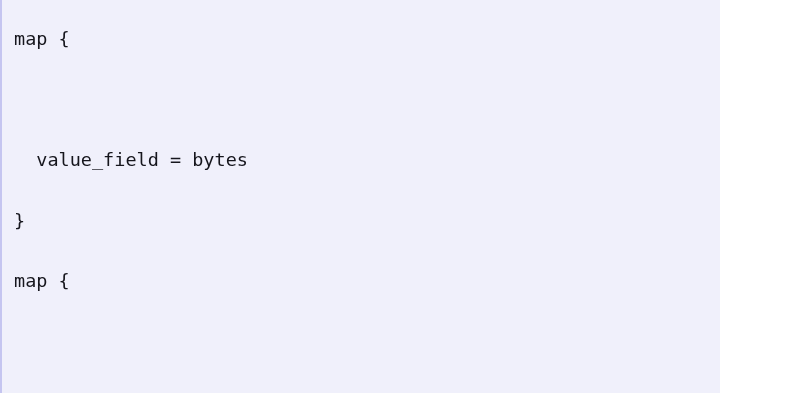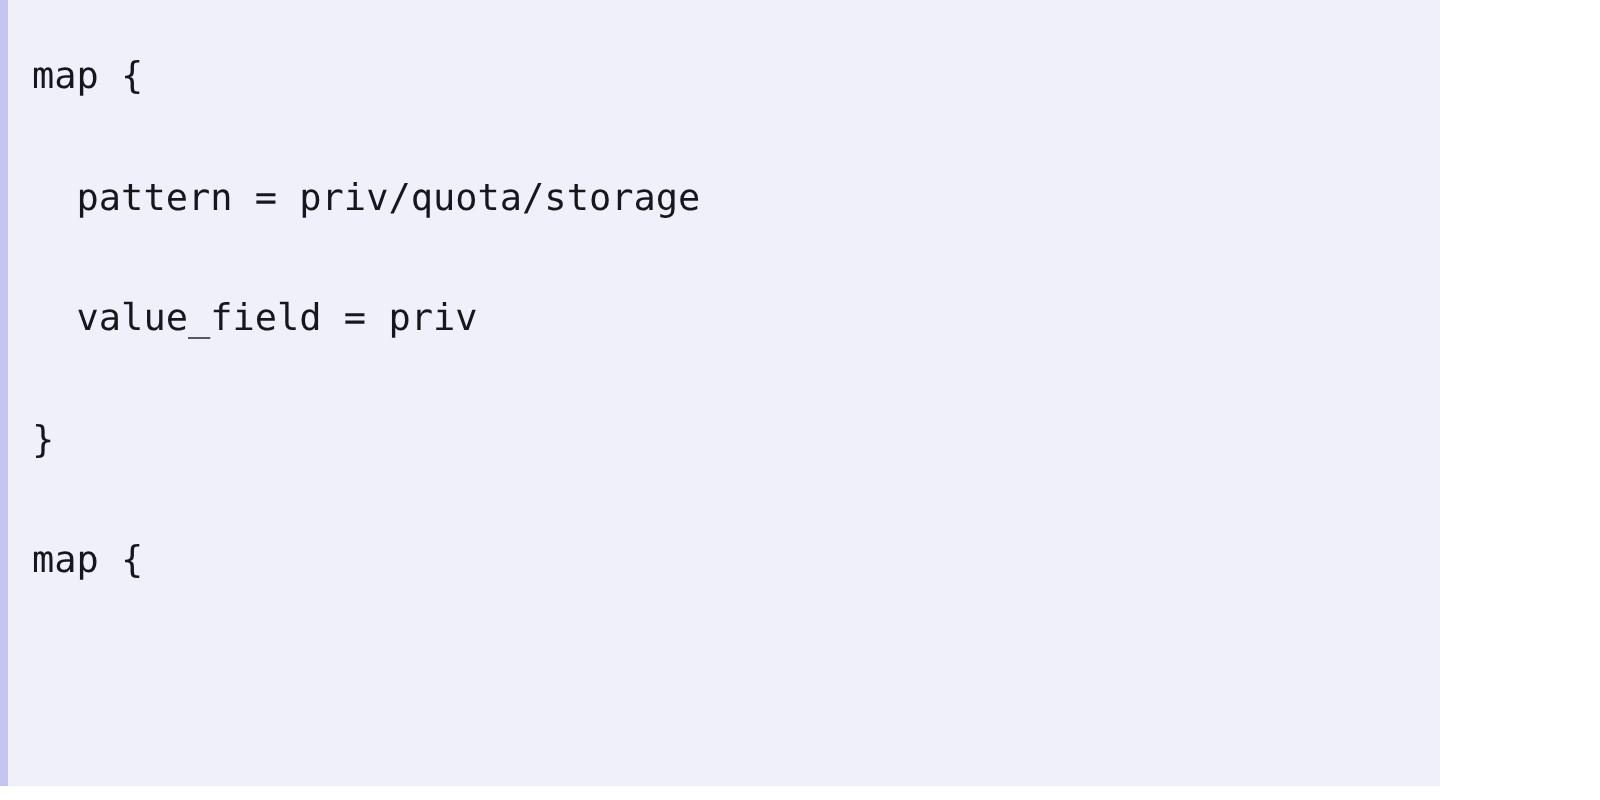--- a/index.html
+++ b/index.html
@@ -21,21 +21,21 @@
     background: #ffffff;
   }
   
   #code-block {
     position: absolute;
     left: 0;
     top: 0;
     width: 720px;
     height: 393px;
     background: #f0f0fb;
-    border-left: 4px solid #0f172a;
+    border-left: 2px solid #0f172a;
     box-sizing: border-box;
     overflow: hidden;
   }
   #code-listing {
     margin: 0;
     padding: 24px 0 0 12px;
     font-family: "DejaVu Sans Mono", monospace;
     font-size: 18.5px;
     line-height: 30.3px;
     color: #16161d;
@@ -52,22 +52,22 @@
   }
 </style>
 </head>
 <body style="background: rgb(255, 255, 255);">
 
 <div id="screen" style="background: rgb(255, 255, 255);">
 
   <div id="code-block" style="background: rgb(240, 240, 251); border-left-color: rgb(197, 197, 240);">
     <div class="accent-stripe"></div>
     <pre id="code-listing" style="color: rgb(22, 22, 29);"><code><span class="code-line"><span>map {</span></span>
-<span class="code-line"><span>  </span><span>pattern = priv/quota/storage</span></span>
-<span class="code-line"><span>  </span><span>value_field = priv</span></span>
+<span class="code-line"><span>  </span></span>
+<span class="code-line"><span>  </span><span>value_field = bytes</span></span>
 <span class="code-line"><span>}</span></span>
 <span class="code-line"><span>map {</span></span>
 
 
 
 
 </code></pre>
   </div>
 
 </div>

